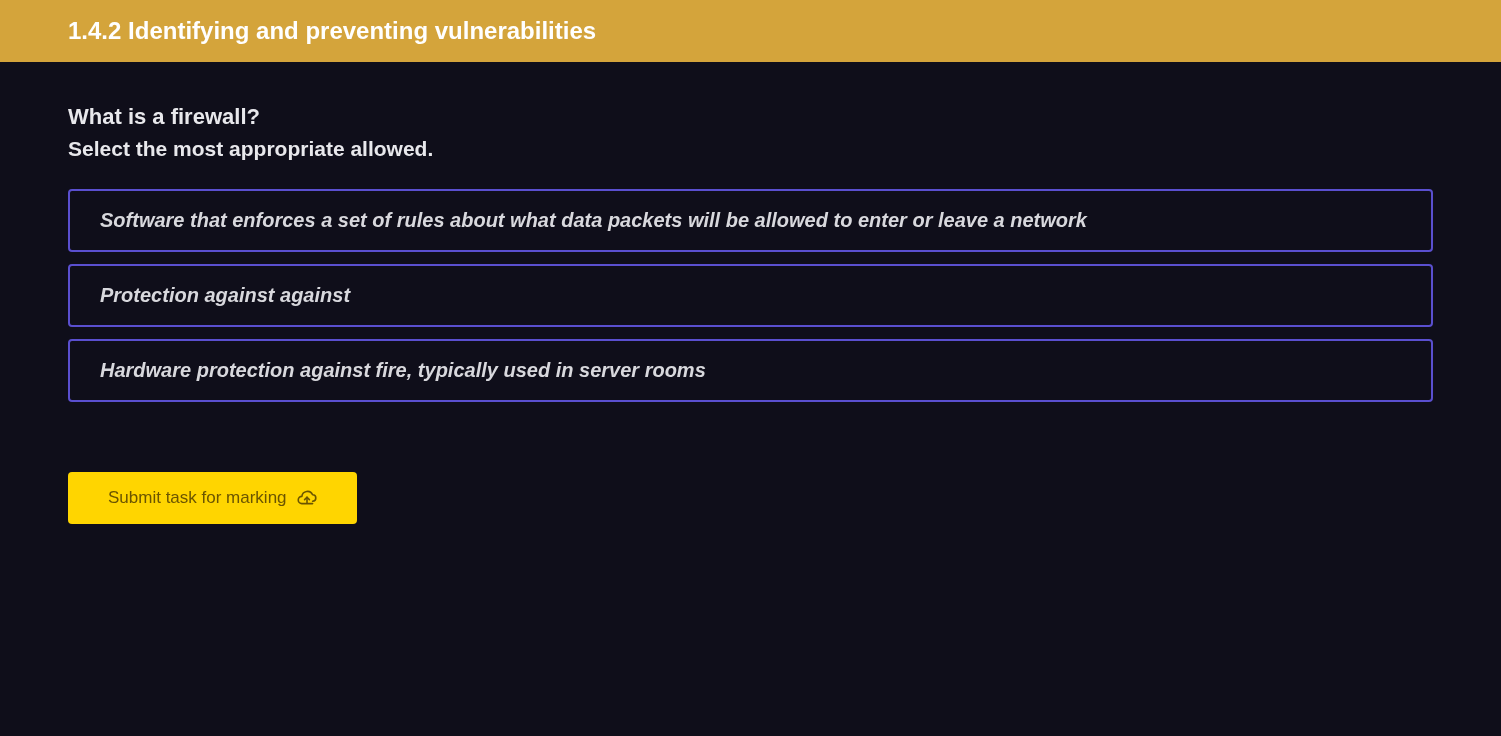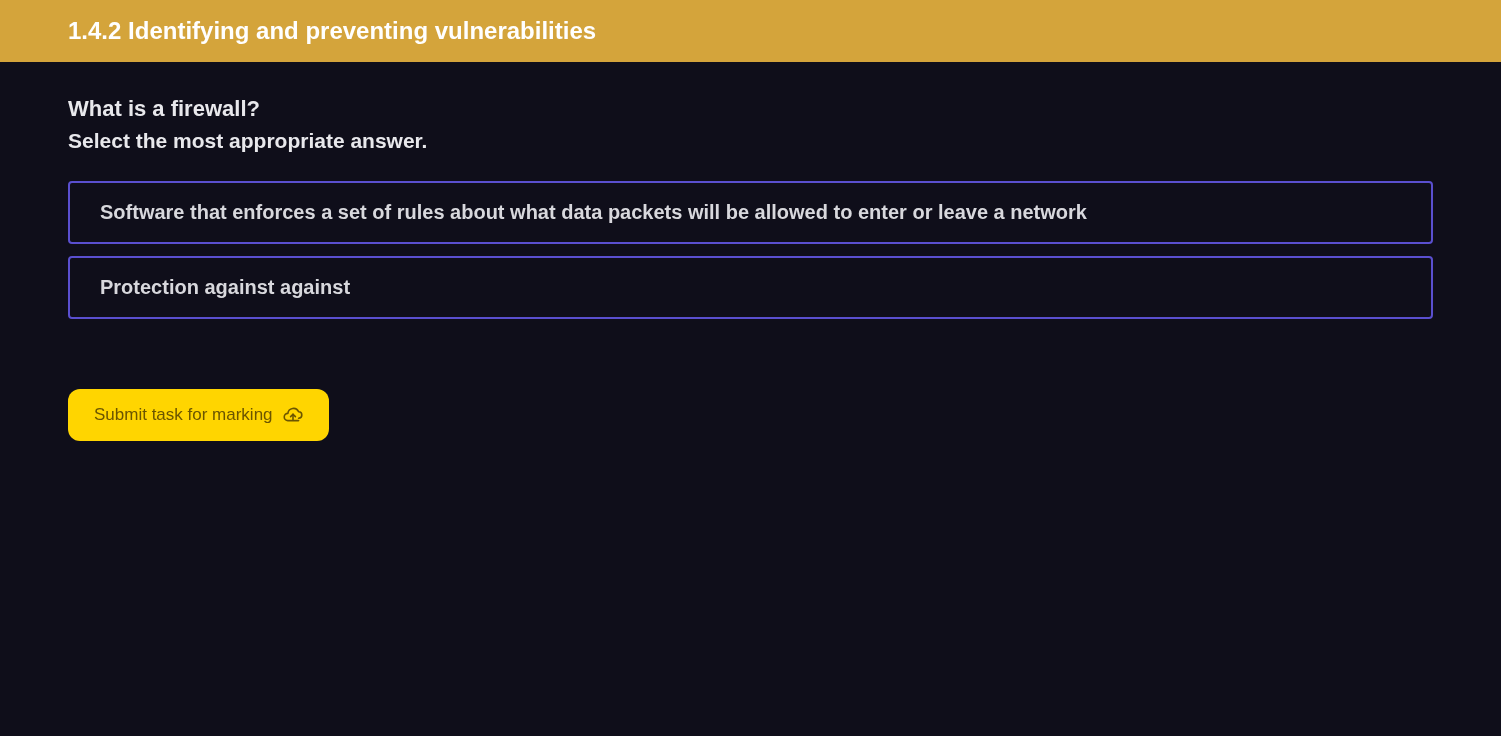--- a/index.html
+++ b/index.html
@@ -18,87 +18,92 @@
       background: #d4a43b;
       padding: 17px 68px;
       color: #ffffff;
       font-weight: bold;
       font-size: 24px;
       width: 100%;
       margin-top: 0;
     }
     .content {
       padding: 30px 68px 0 68px;
+      margin-top: 8px;
     }
     .question-text {
       color: #e8e8ec;
       font-size: 22px;
       font-weight: bold;
       line-height: 1.5;
       margin-bottom: 4px;
     }
     .instruction-text {
       color: #e8e8ec;
       font-size: 21px;
       font-weight: bold;
       margin-bottom: 28px;
     }
     .options-container {
       display: flex;
       flex-direction: column;
       gap: 12px;
+      font-style: italic;
     }
     .option-item {
       border: 2px solid #5a4fcf;
       border-radius: 4px;
       padding: 18px 24px 18px 30px;
       color: #d8d8dd;
       font-size: 20px;
       font-weight: bold;
       cursor: pointer;
       background: transparent;
       width: 100%;
       text-align: left;
     }
     .submit-area {
       margin-top: 70px;
     }
     .submit-button {
       background: #ffd500;
       color: #6b5500;
       border: none;
-      padding: 16px 26px;
+      padding: 16px 40px;
       font-size: 17px;
-      border-radius: 12px;
+      border-radius: 4px;
       cursor: pointer;
       display: inline-flex;
       align-items: center;
       gap: 10px;
     }
     .icon-upload {
       display: inline-flex;
     }
   </style>
 </head>
 <body>
 
 <div class="header-bar">
   <span>1.4.2 Identifying and preventing vulnerabilities</span>
 </div>
 
 <div class="content">
   <div class="question-text">What is a firewall?</div>
-  <div class="instruction-text">Select the most appropriate answer.</div>
+  <div class="instruction-text">Select the most appropriate allowed.</div>
 
   <div class="options-container">
     <div class="option-item">
       <span>Software that enforces a set of rules about what data packets will be allowed to enter or leave a network</span>
     </div>
     <div class="option-item">
       <span>Protection against against</span>
+    </div>
+    <div class="option-item">
+      <span>Hardware protection against fire, typically used in server rooms</span>
     </div>
   </div>
 
   <div class="submit-area">
     <button class="submit-button">
       <span>Submit task for marking</span>
       <span class="icon-upload">
         <svg width="20" height="16" viewBox="0 0 24 20" fill="none" stroke="#6b5500" stroke-width="2" stroke-linecap="round" stroke-linejoin="round">
           <path d="M19 14a4 4 0 0 0 0-8 7 7 0 0 0-13.4 2A4.5 4.5 0 0 0 5.5 17H19"></path>
           <path d="M12 16V9"></path>

